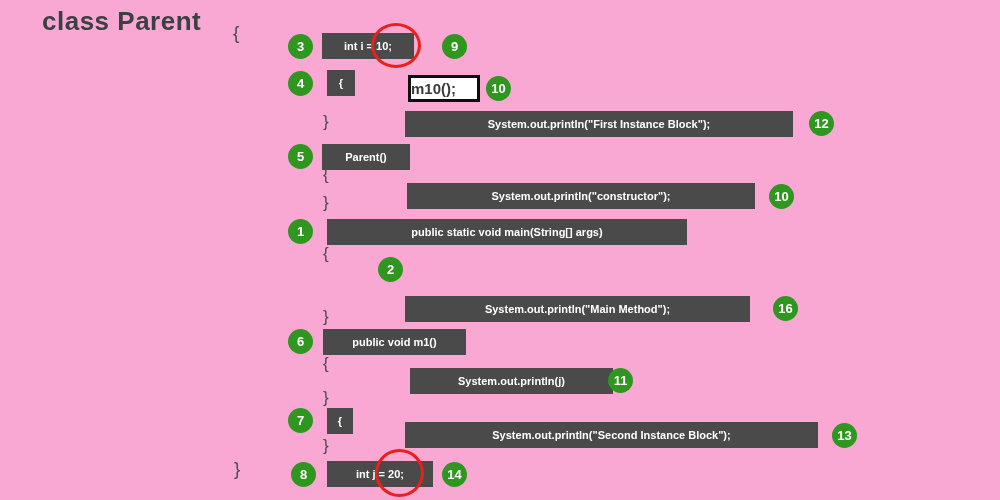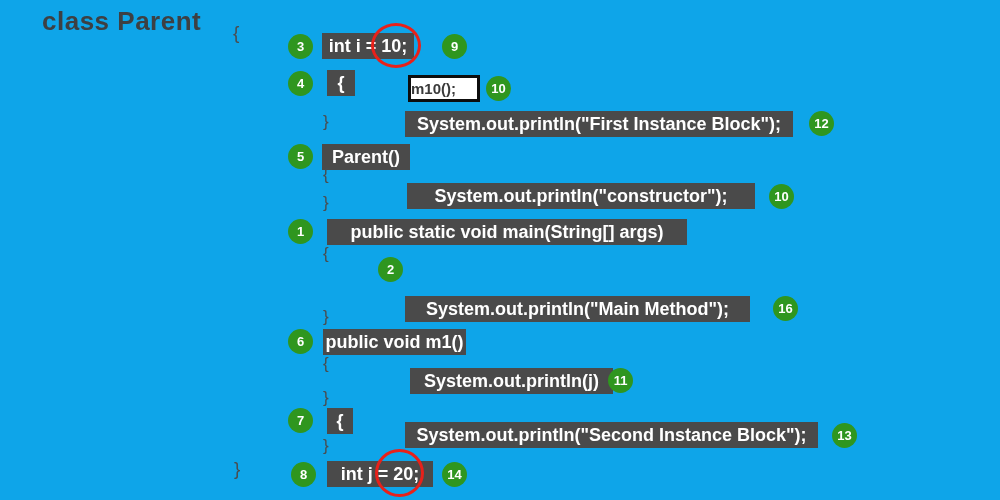--- a/index.html
+++ b/index.html
@@ -1,34 +1,34 @@
 <!DOCTYPE html>
 <html style="--box-bg: #4a4a4a; --badge-green: #2f961f; --circle-red: #e8211a; --title-text: #3d4043; --brace-text: #4a4d50;"><head>
 <meta charset="utf-8">
 <style>
   html,body{margin:0;padding:0;background:#ffffff;}
   .stage{
-    position:relative;width:1000px;height:500px;background:#0ea5e9;
+    position:relative;width:1000px;height:500px;background:#f9a8d4;
     font-family:"Liberation Sans", sans-serif;overflow:hidden;
   }
   .title{
     position:absolute;font-size:26px;font-weight:bold;
     color:var(--title-text,#3d4043);letter-spacing:0.5px;white-space:nowrap;
   }
   .classbrace{
     position:absolute;font-size:19px;color:var(--brace-text,#4a4d50);
     font-weight:normal;
   }
   .brace{
     position:absolute;font-size:17px;color:var(--brace-text,#4a4d50);
     font-weight:normal;
   }
   .codebox{
     position:absolute;background:var(--box-bg,#4a4a4a);color:#ffffff;
-    font-weight:bold;font-size:18px;height:26px;line-height:26px;
+    font-weight:bold;font-size:11px;height:26px;line-height:26px;
     text-align:center;white-space:nowrap;box-sizing:border-box;
   }
   .whitebox{
     position:absolute;background:#ffffff;color:#3a3a3a;border:3px solid #0d0d0d;
     font-weight:bold;font-size:15px;height:27px;line-height:21px;
     white-space:nowrap;box-sizing:border-box;
   }
   .badge{
     position:absolute;width:25px;height:25px;border-radius:50%;
     background:var(--badge-green,#2f961f);color:#ffffff;font-weight:bold;

